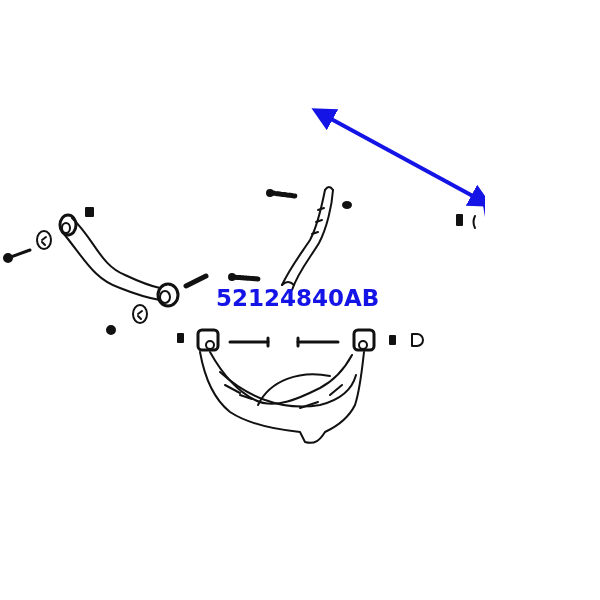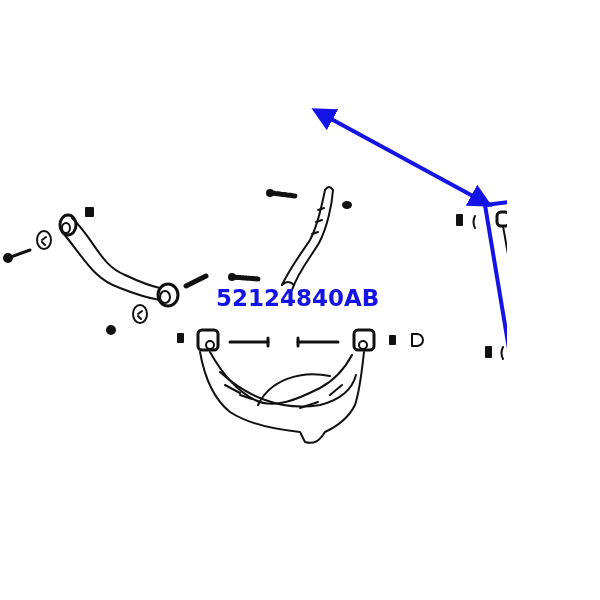--- a/index.html
+++ b/index.html
@@ -1,16 +1,16 @@
 <!DOCTYPE html>
 <html><head>
 <meta charset="utf-8">
 <style>
   html, body { margin:0; padding:0; background:#ffffff; }
-  #canvas { position:relative; width:485px; height:600px; background:#ffffff; overflow:hidden;padding-left:22px; }
+  #canvas { position:relative; width:485px; height:600px; background:#ffffff; overflow:hidden; }
   svg.layer { position:absolute; left:0; top:0; width:600px; height:600px; }
   .part-number {
     position:absolute; left:216px; top:285px;
     font-family:"DejaVu Sans", sans-serif; font-weight:bold; font-size:23px;
     color:#1414e6; letter-spacing:0px; white-space:nowrap;
   }
 </style>
 </head>
 <body>
 

